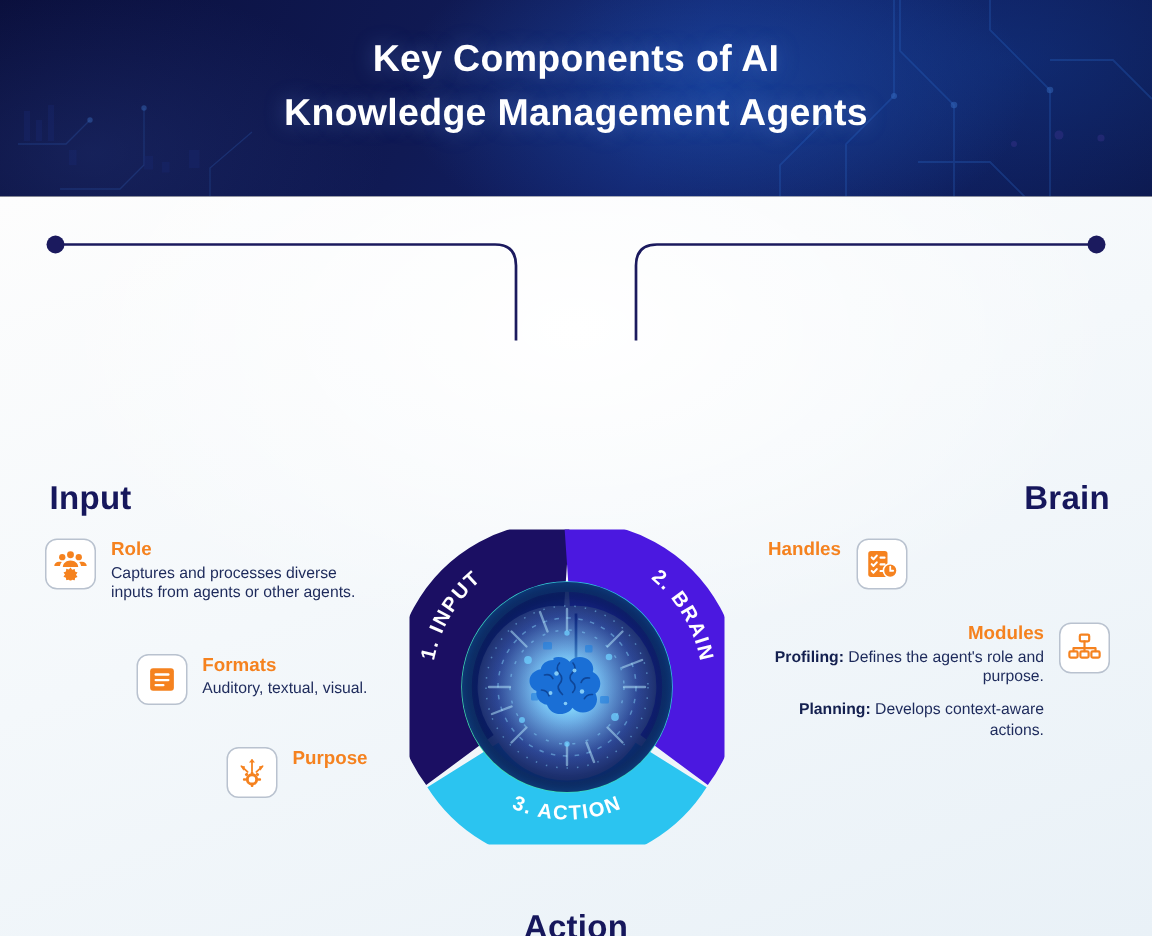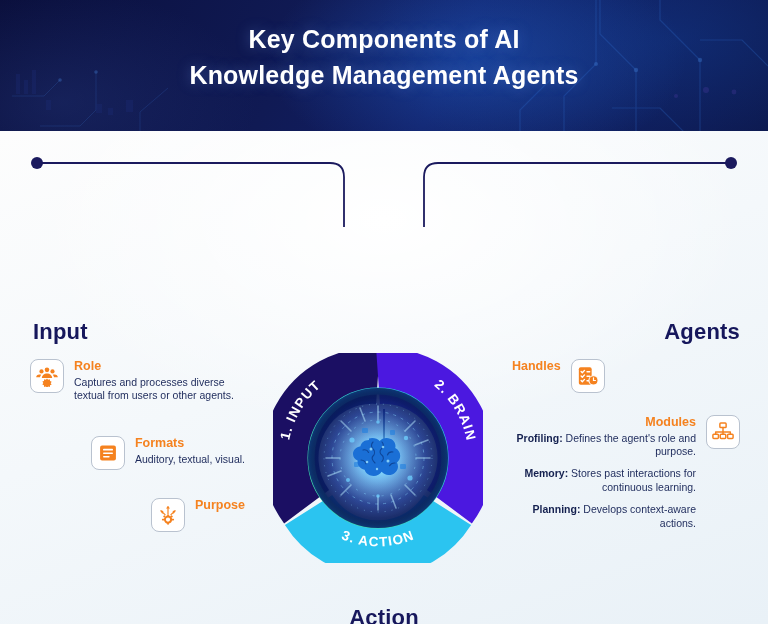--- a/index.html
+++ b/index.html
@@ -145,38 +145,38 @@
     <svg class="connectors" viewBox="0 0 768 493">
       <path d="M37 32 L330 32 Q344 32 344 46 L344 96" fill="none" stroke="#1b1a5e" stroke-width="1.8"></path>
       <path d="M731 32 L438 32 Q424 32 424 46 L424 96" fill="none" stroke="#1b1a5e" stroke-width="1.8"></path>
       <path d="M384 278 L384 327" fill="none" stroke="#1b1a5e" stroke-width="1.8"></path>
       <circle cx="37" cy="32" r="6" fill="#1b1a5e"></circle>
       <circle cx="731" cy="32" r="6" fill="#1b1a5e"></circle>
       <circle cx="384" cy="327" r="6.5" fill="#1b1a5e"></circle>
     </svg>
 
     <div class="sec-title" id="title-input">Input</div>
-    <div class="sec-title" id="title-brain">Agents</div>
+    <div class="sec-title" id="title-brain">Brain</div>
     <div class="sec-title" id="title-action">Action</div>
 
     <div class="item" id="item-role">
       <div class="ico">
         <svg width="22" height="22" viewBox="0 0 24 24" fill="#f5821f">
           <circle cx="6" cy="7" r="2.3"></circle>
             <circle cx="18" cy="7" r="2.3"></circle>
             <circle cx="12" cy="5.3" r="2.5"></circle>
           <path d="M12 9.4c-3.1 0-5.6 2.1-5.6 4.7h11.2c0-2.6-2.5-4.7-5.6-4.7z"></path>
           <path d="M3.6 10.4c-1.9 0-3.4 1.4-3.4 3h4.1c.2-1.1.7-2.1 1.4-2.9-.6-.1-1.2-.1-2.1-.1z"></path>
           <path d="M20.4 10.4c-.9 0-1.5 0-2.1.1.7.8 1.2 1.8 1.4 2.9h4.1c0-1.6-1.5-3-3.4-3z"></path>
           <path d="M12 14.6l1.2 1.5 1.9-.5.2 1.9 1.8.7-1.1 1.6 1.1 1.6-1.8.7-.2 1.9-1.9-.5L12 24.9l-1.2-1.5-1.9.5-.2-1.9-1.8-.7 1.1-1.6-1.1-1.6 1.8-.7.2-1.9 1.9.5z"></path>
         </svg>
       </div>
       <div class="txt">
         <span class="h">Role</span>
-        <p>Captures and processes diverse textual from users or other agents.</p>
+        <p>Captures and processes diverse inputs from agents or other agents.</p>
       </div>
     </div>
 
     <div class="item" id="item-formats">
       <div class="ico">
         <svg width="20" height="20" viewBox="0 0 24 24">
           <rect x="2.5" y="3" width="19" height="18" rx="2.4" fill="#f5821f"></rect>
           <rect x="6" y="7" width="12" height="2" rx="1" fill="#ffffff"></rect>
           <rect x="6" y="11.5" width="12" height="1.8" rx=".9" fill="#ffffff"></rect>
           <rect x="6" y="15.6" width="8" height="1.8" rx=".9" fill="#ffffff"></rect>
@@ -242,21 +242,20 @@
           <rect x="8.6" y="2.2" width="6.8" height="5" rx="1"></rect>
           <path d="M12 7.2v2.4M4 14.2v-2.1h16v2.1M12 9.6v4.6"></path>
           <rect x="1" y="14.4" width="6" height="4.6" rx="1"></rect>
           <rect x="9" y="14.4" width="6" height="4.6" rx="1"></rect>
           <rect x="17" y="14.4" width="6" height="4.6" rx="1"></rect>
         </svg>
       </div>
       <div class="txt">
         <span class="h">Modules</span>
         <p><b>Profiling:</b> Defines the agent's role and purpose.</p>
-        <p><b>Memory:</b> Stores past interactions for continuous learning.</p>
         <p><b>Planning:</b> Develops context-aware actions.</p>
       </div>
     </div>
 
     <div class="wheel">
       <svg width="210" height="210" viewBox="0 0 210 210">
         <defs>
           <path id="arc-input" d="M 24.9 147.5 A 93 93 0 0 1 105 12"></path>
           <path id="arc-brain" d="M 105 12 A 93 93 0 0 1 185.1 147.5"></path>
           <path id="arc-action" d="M 27.4 151.6 A 93 93 0 0 0 182.6 151.6"></path>

